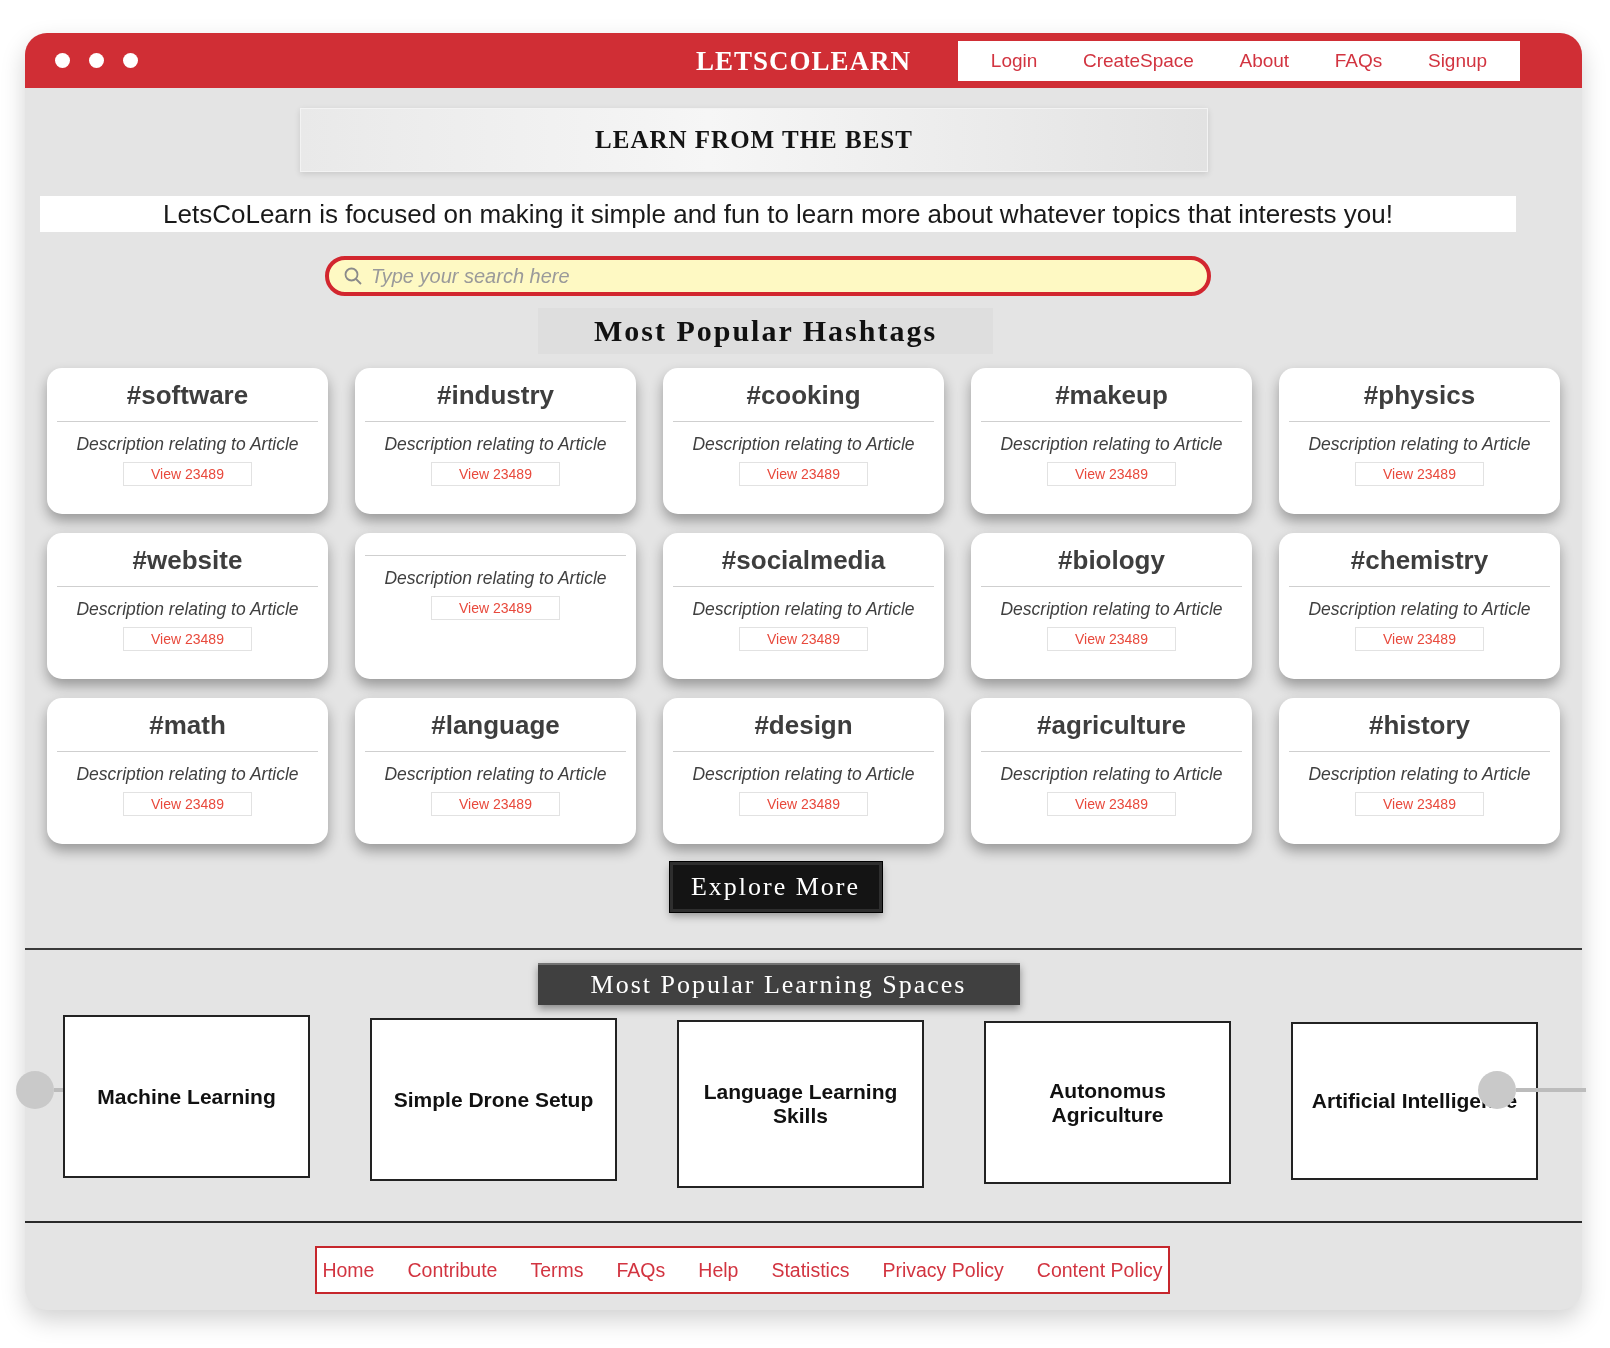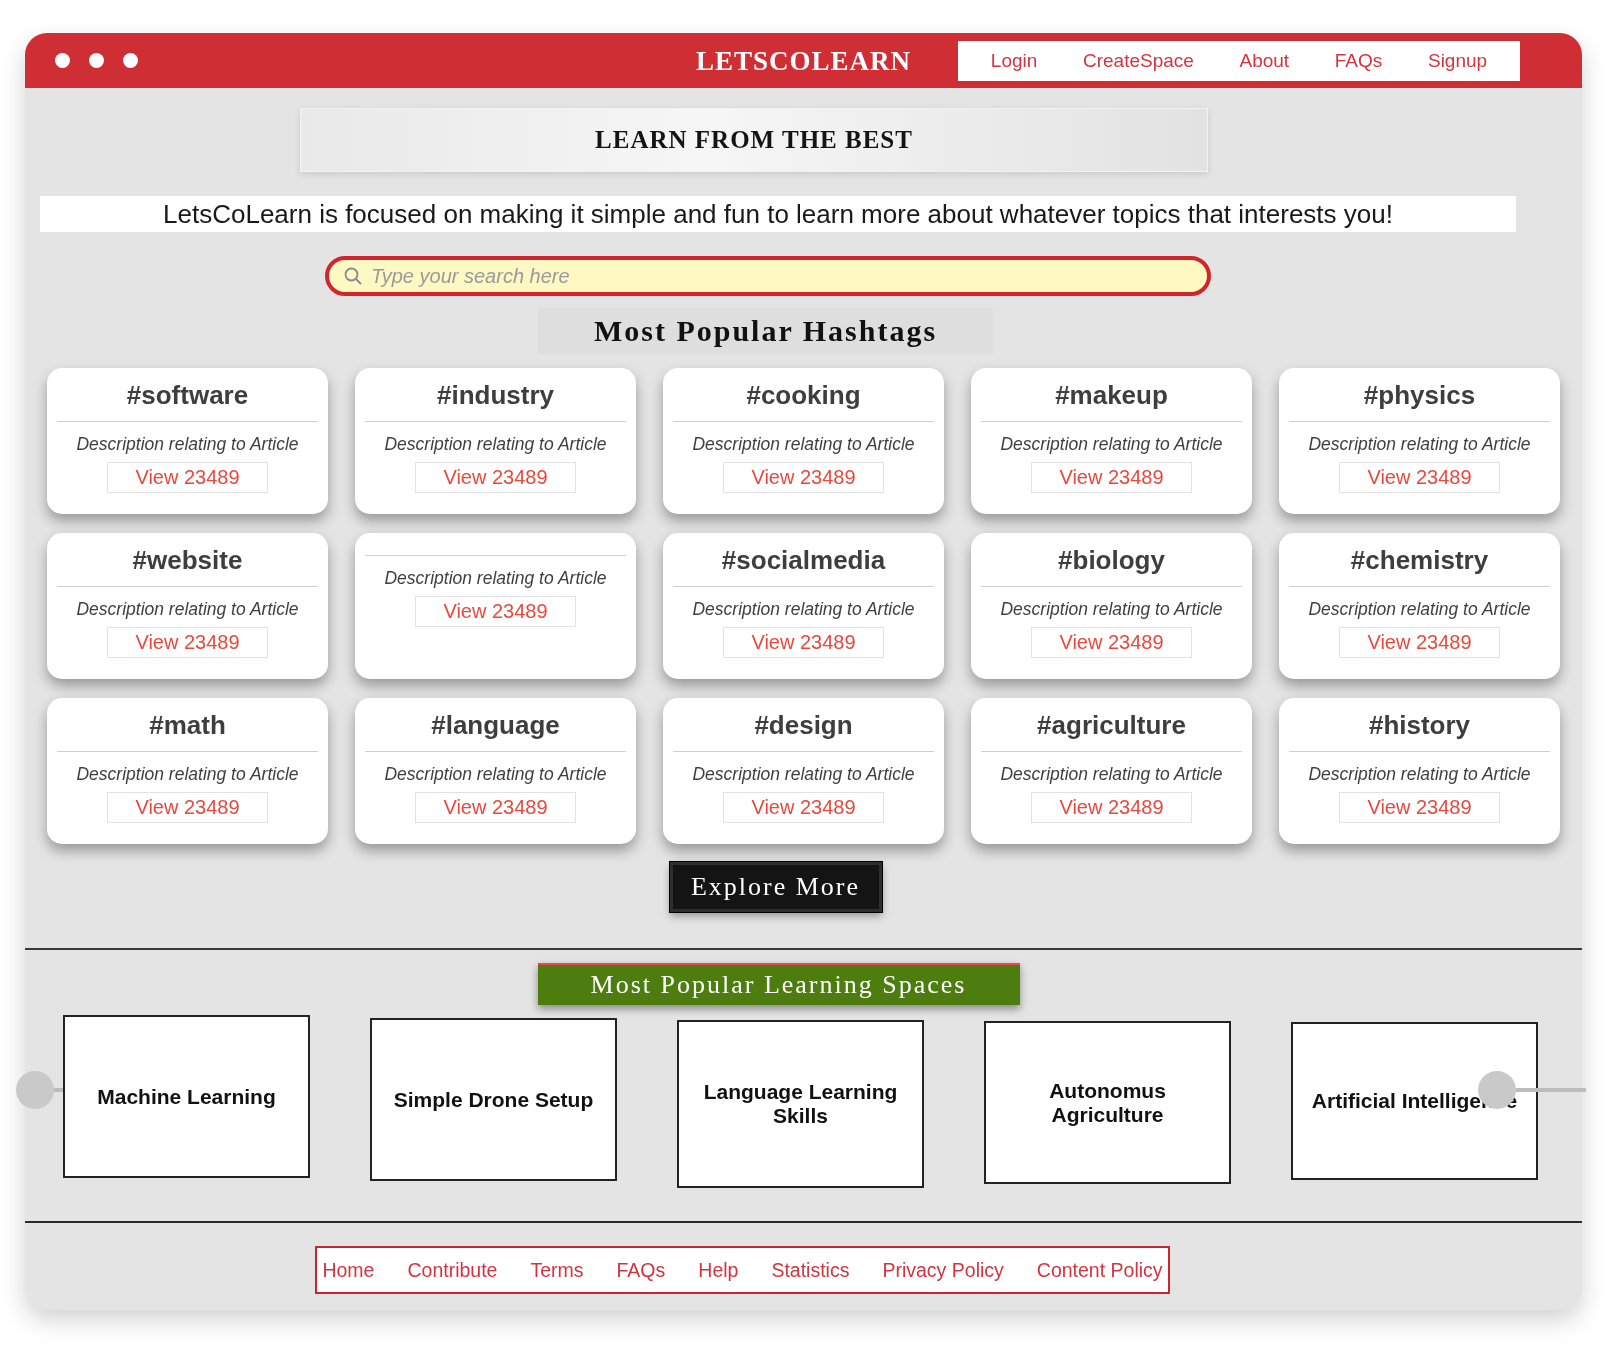--- a/index.html
+++ b/index.html
@@ -75,39 +75,39 @@
   .hashtag-card {
     background:#ffffff; border-radius:15px; height:146px;
     box-shadow:0 7px 13px rgba(0,0,0,0.33);
     padding-top:12px; text-align:center; cursor:pointer;
   }
   .hashtag-card .tag { font-size:26px; font-weight:bold; color:#3e3e3e; }
   .hashtag-card .divider { border-bottom:1.5px solid #cfcfcf; margin:10px 10px 0 10px; }
   .hashtag-card .desc { font-style:italic; font-size:17.5px; color:#3f3f3f; margin-top:12px; }
   .hashtag-card .view {
     display:inline-block; margin-top:7px; border:1px solid #e2e2e2;
-    padding:3px 27px; color:#e8493c; font-size:20px; background:#fff; cursor:pointer;
+    padding:3px 27px; color:#e8493c; font-size:14px; background:#fff; cursor:pointer;
   }
 
   .explore-btn {
     display:block; margin:18px auto 0; position:relative; left:-28px;
     width:212px; height:50px; background:#141414; color:#ffffff;
     font-family:cursive; font-size:26px; letter-spacing:2px;
     border:3px solid #2e2e2e; outline:1px solid #000; cursor:pointer;
     box-shadow:0 4px 8px rgba(0,0,0,0.35);
   }
 
   
   .section-divider { margin-top:36px; border-top:2.5px solid #3a3a3a; }
   .spaces-banner {
     margin:13px auto 0; position:relative; left:-25px;
-    width:482px; height:42px; background:#4d7c0f; color:#ffffff;
+    width:482px; height:42px; background:#404040; color:#ffffff;
     font-family:cursive; font-size:26px; letter-spacing:2px;
     display:flex; align-items:center; justify-content:center;
-    border-top:2px solid #ef4444; box-shadow:0 4px 8px rgba(0,0,0,0.4);
+    border-top:2px solid #737373; box-shadow:0 4px 8px rgba(0,0,0,0.4);
   }
   .carousel { position:relative; margin-top:10px; height:178px; }
   .carousel-track {
     position:absolute; left:38px; top:0; display:flex; gap:60px;
   }
   .space-card {
     width:247px; height:163px; background:#ffffff; border:2.5px solid #222;
     display:flex; align-items:center; justify-content:center; text-align:center;
     font-size:21px; font-weight:bold; color:#111; padding:0 14px; cursor:pointer;
   }

